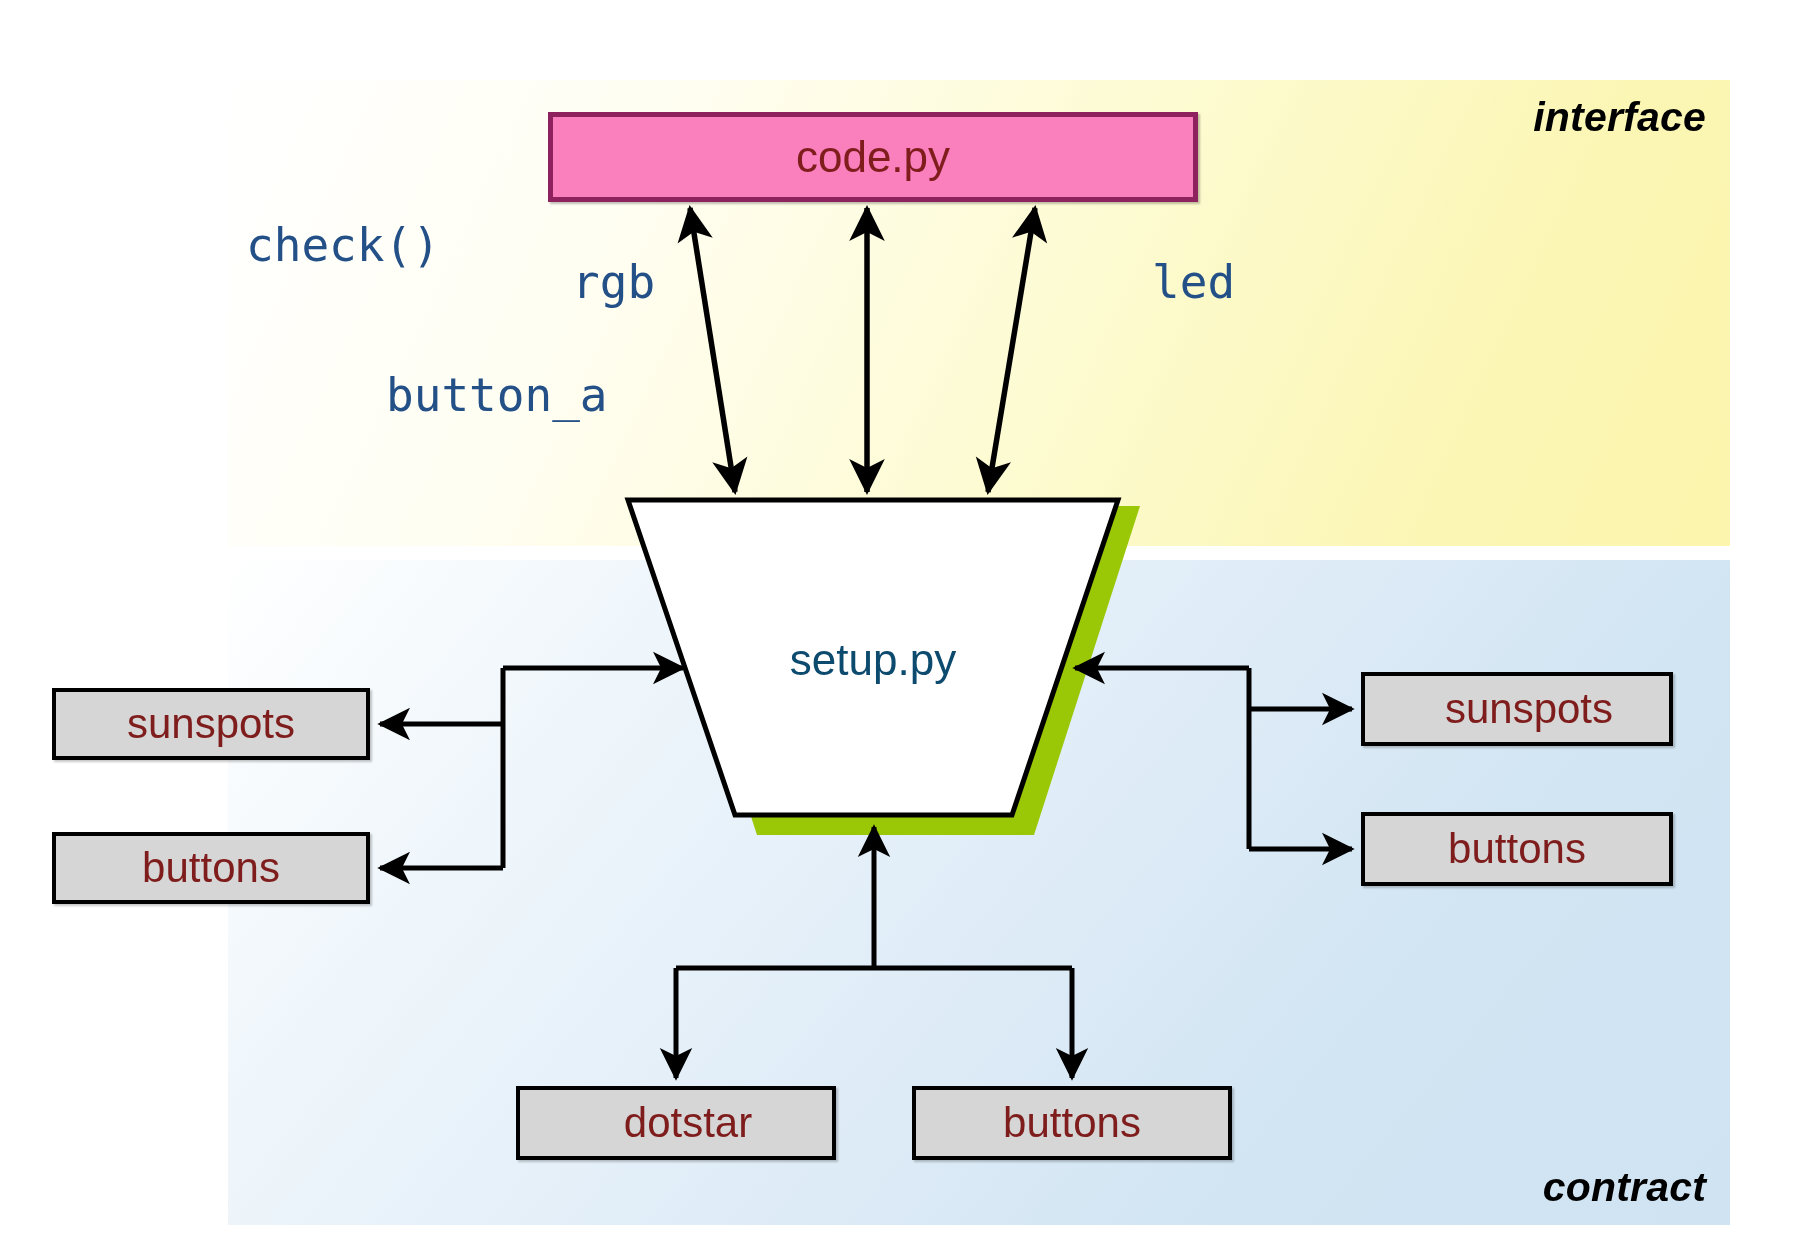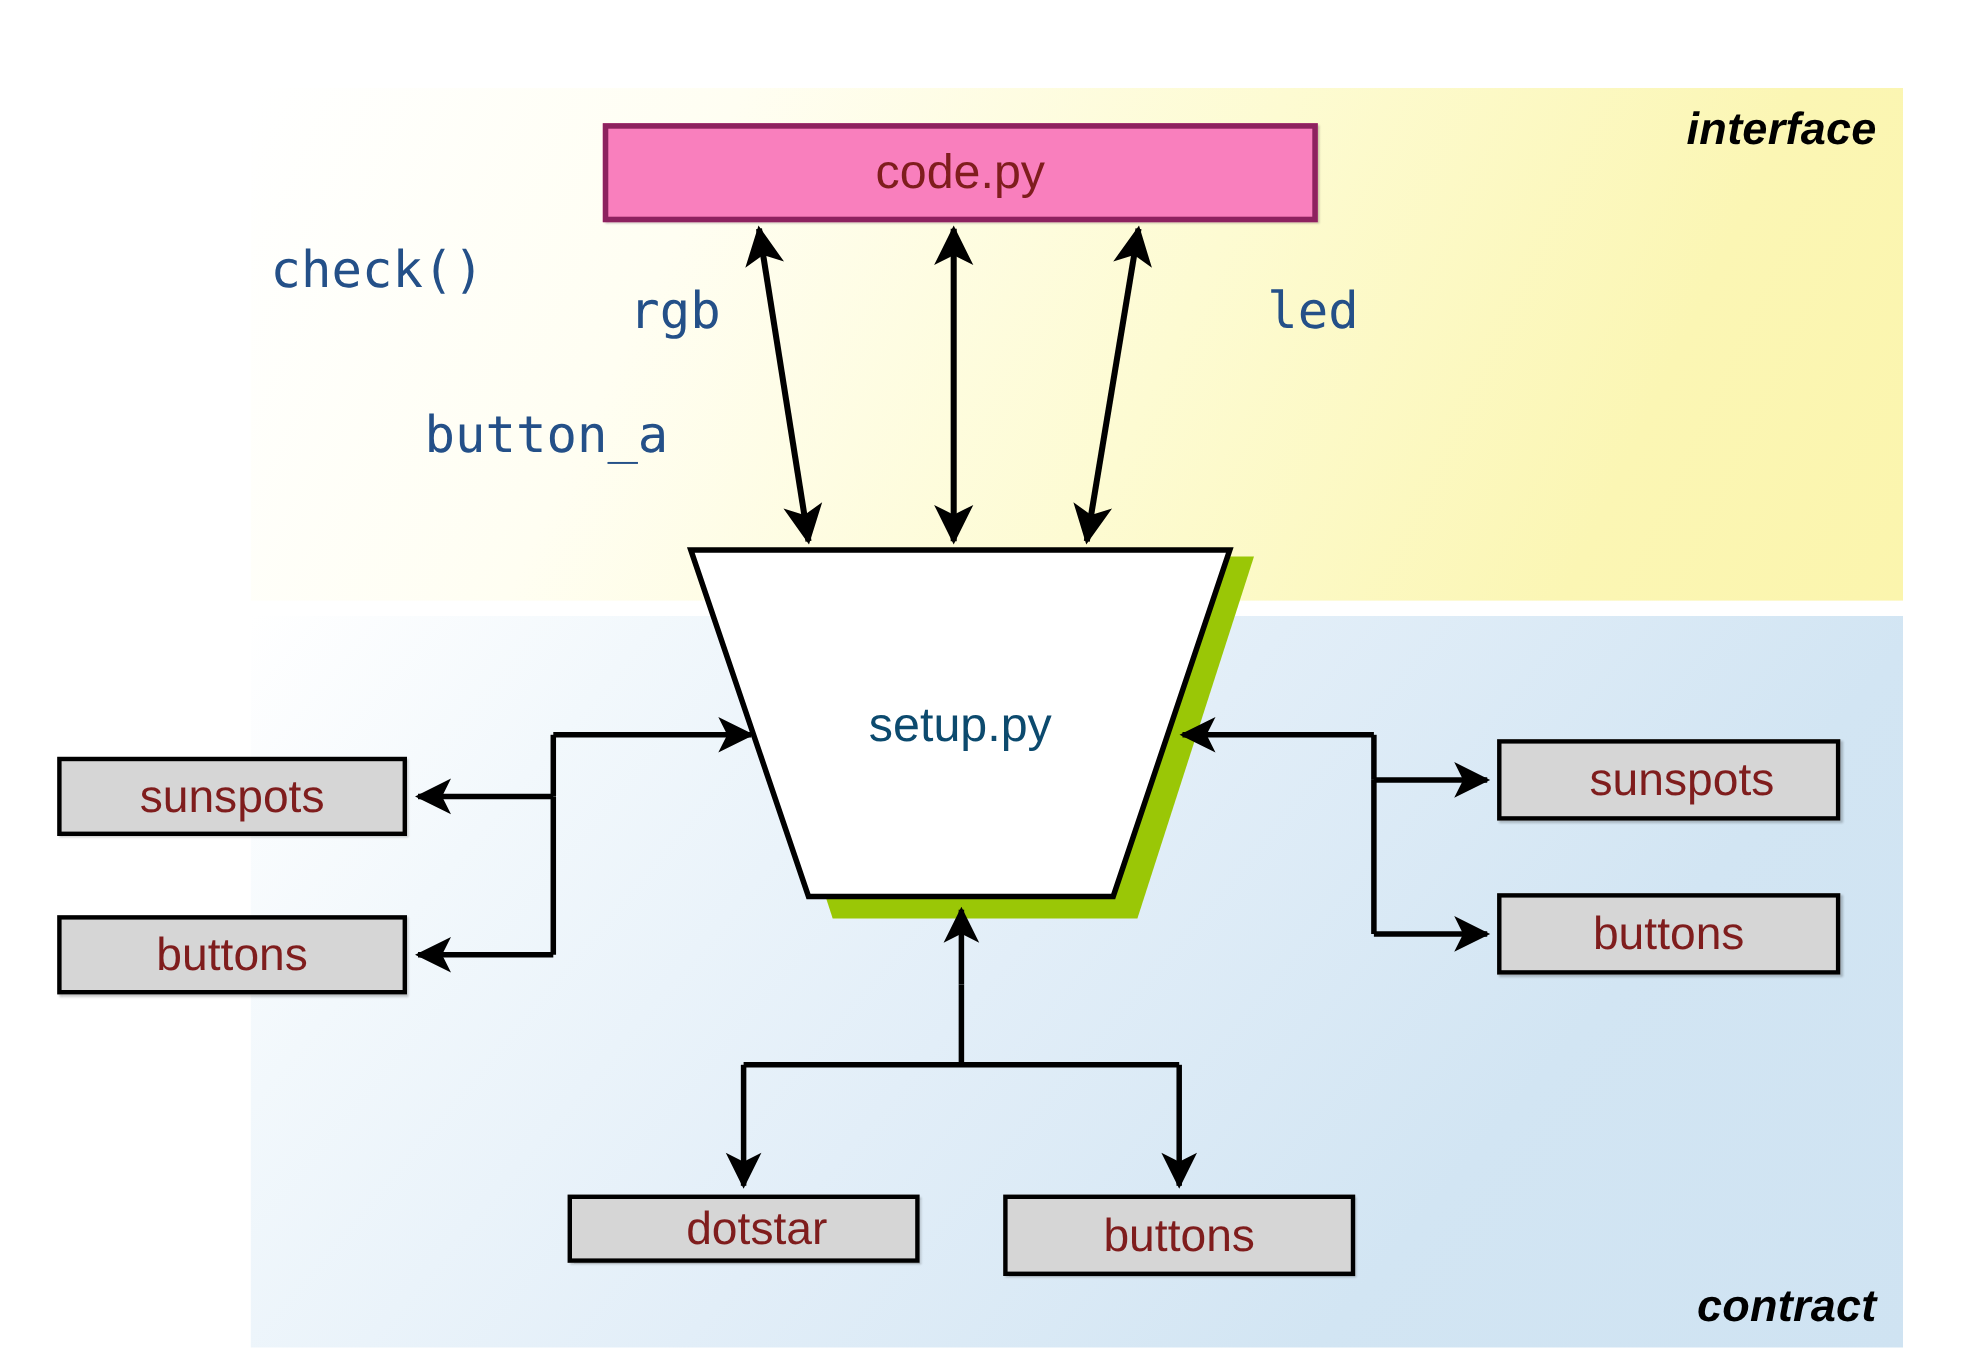--- a/index.html
+++ b/index.html
@@ -43,21 +43,21 @@
   #node-code{
     left:548px; top:112px; width:650px; height:90px;
     background:#f97fbd; border:5px solid #8d225f;
     font-size:44px;
     box-shadow:2px 2px 2px rgba(0,0,0,.25);
   }
   #node-neopixels{ left:52px; top:688px; width:318px; height:72px; }
   #node-buttons-left{ left:52px; top:832px; width:318px; height:72px; }
   #node-sunspots{ left:1361px; top:672px; width:312px; height:74px;padding-left:24px; }
   #node-buttons-right{ left:1361px; top:812px; width:312px; height:74px; }
-  #node-dotstar{ left:516px; top:1086px; width:320px; height:62px;padding-left:24px; }
+  #node-dotstar{ left:516px; top:1086px; width:320px; height:74px;padding-left:24px; }
   #node-buttons-bottom{ left:912px; top:1086px; width:320px; height:74px; }
 
   
   #node-setup-label{
     position:absolute; left:628px; top:635px; width:490px;
     text-align:center; font-size:44px; color:#0c4a6e;
     font-family:"Liberation Sans",sans-serif;
   }
 
   

